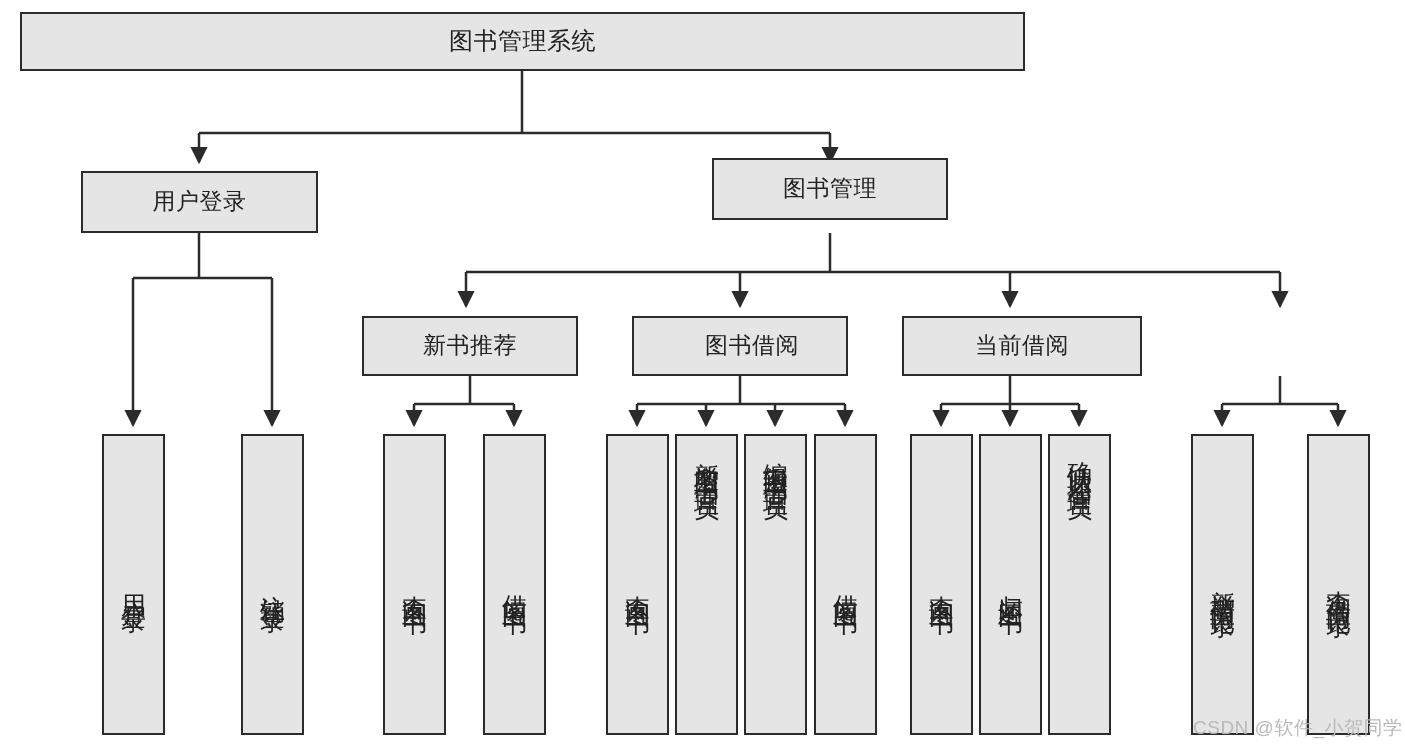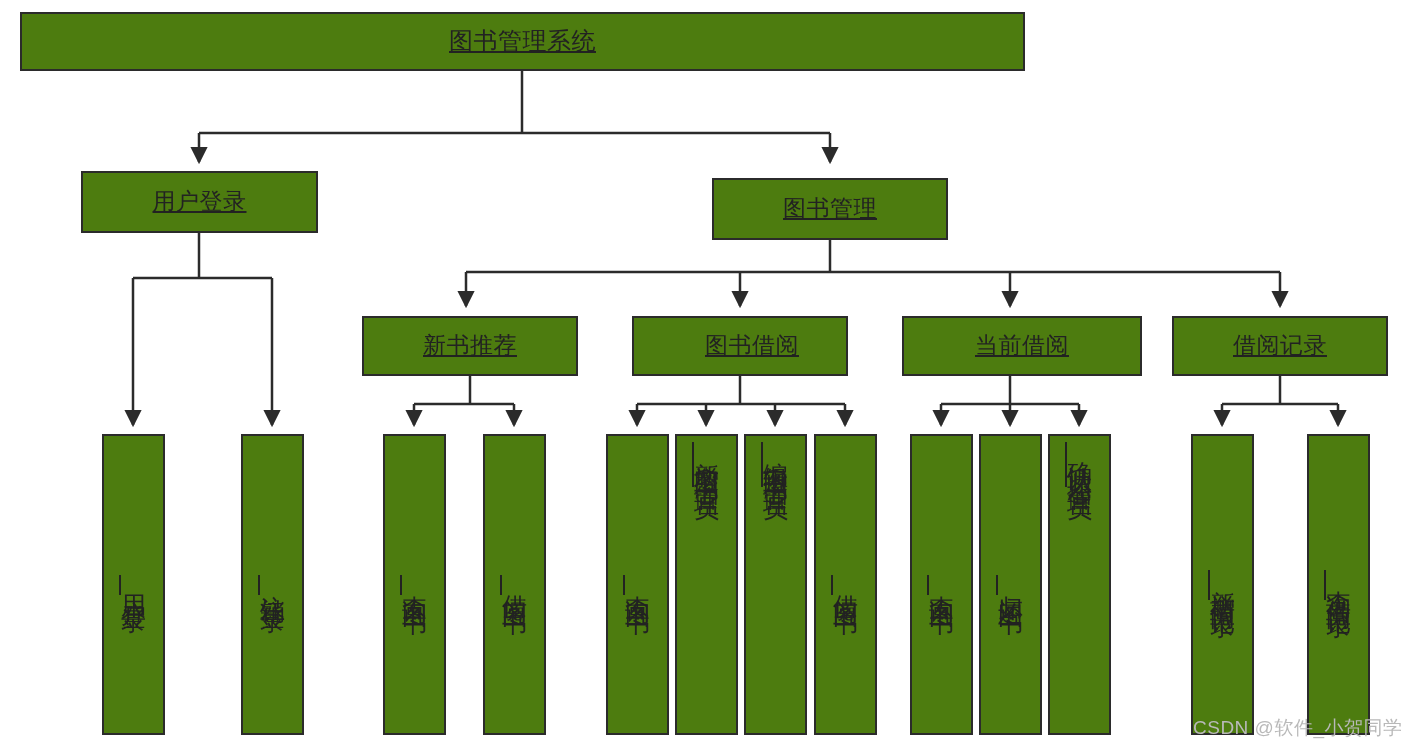--- a/index.html
+++ b/index.html
@@ -21,27 +21,26 @@
     position: absolute;
     left: 0;
     top: 0;
     width: 1405px;
     height: 747px;
     pointer-events: none;
   }
   .node {
     position: absolute;
     box-sizing: border-box;
-    background: #4d7c0f;
+    background: #e5e5e5;
     border: 2.5px solid #2b2b2b;
     display: flex;
     align-items: center;
     justify-content: center;
     color: #222222;
-    text-decoration: underline;
   }
   .node-label {
     display: block;
     text-align: center;
     line-height: 1.18;
     color: #222222;
   }
   
   .h-node .node-label {
     font-size: 23px;
@@ -131,36 +130,33 @@
     </g>
   </svg>
 
   <div class="node h-node" id="n-root" style="left:20px; top:12px; width:1005px; height:59px;">
     <span class="node-label">图书管理系统</span>
   </div>
 
   <div class="node h-node" style="left:81px; top:171px; width:237px; height:62px;">
     <span class="node-label">用户登录</span>
   </div>
-  <div class="node h-node" style="left:712px; top:178px; width:236px; height:62px;">
+  <div class="node h-node" style="left:712px; top:158px; width:236px; height:62px;">
     <span class="node-label">图书管理</span>
   </div>
 
   <div class="node h-node" style="left:362px; top:316px; width:216px; height:60px;justify-content:center;">
     <span class="node-label">新书推荐</span>
   </div>
   <div class="node h-node" style="left:632px; top:316px; width:216px; height:60px;padding-left:24px;">
     <span class="node-label">图书借阅</span>
   </div>
   <div class="node h-node" style="left:902px; top:316px; width:240px; height:60px;">
     <span class="node-label">当前借阅</span>
   </div>
-  <div class="node h-node" style="left:1172px; top:316px; width:216px; height:60px;">
-    <span class="node-label">借阅记录</span>
-  </div>
 
   <div class="node v-node v-center" style="left:102px; top:434px; width:63px; height:301px;">
     <span class="node-label">用户登录</span>
   </div>
   <div class="node v-node v-center" style="left:241px; top:434px; width:63px; height:301px;">
     <span class="node-label">注销登录</span>
   </div>
 
   <div class="node v-node v-center" style="left:383px; top:434px; width:63px; height:301px;">
     <span class="node-label">查询图书</span>

